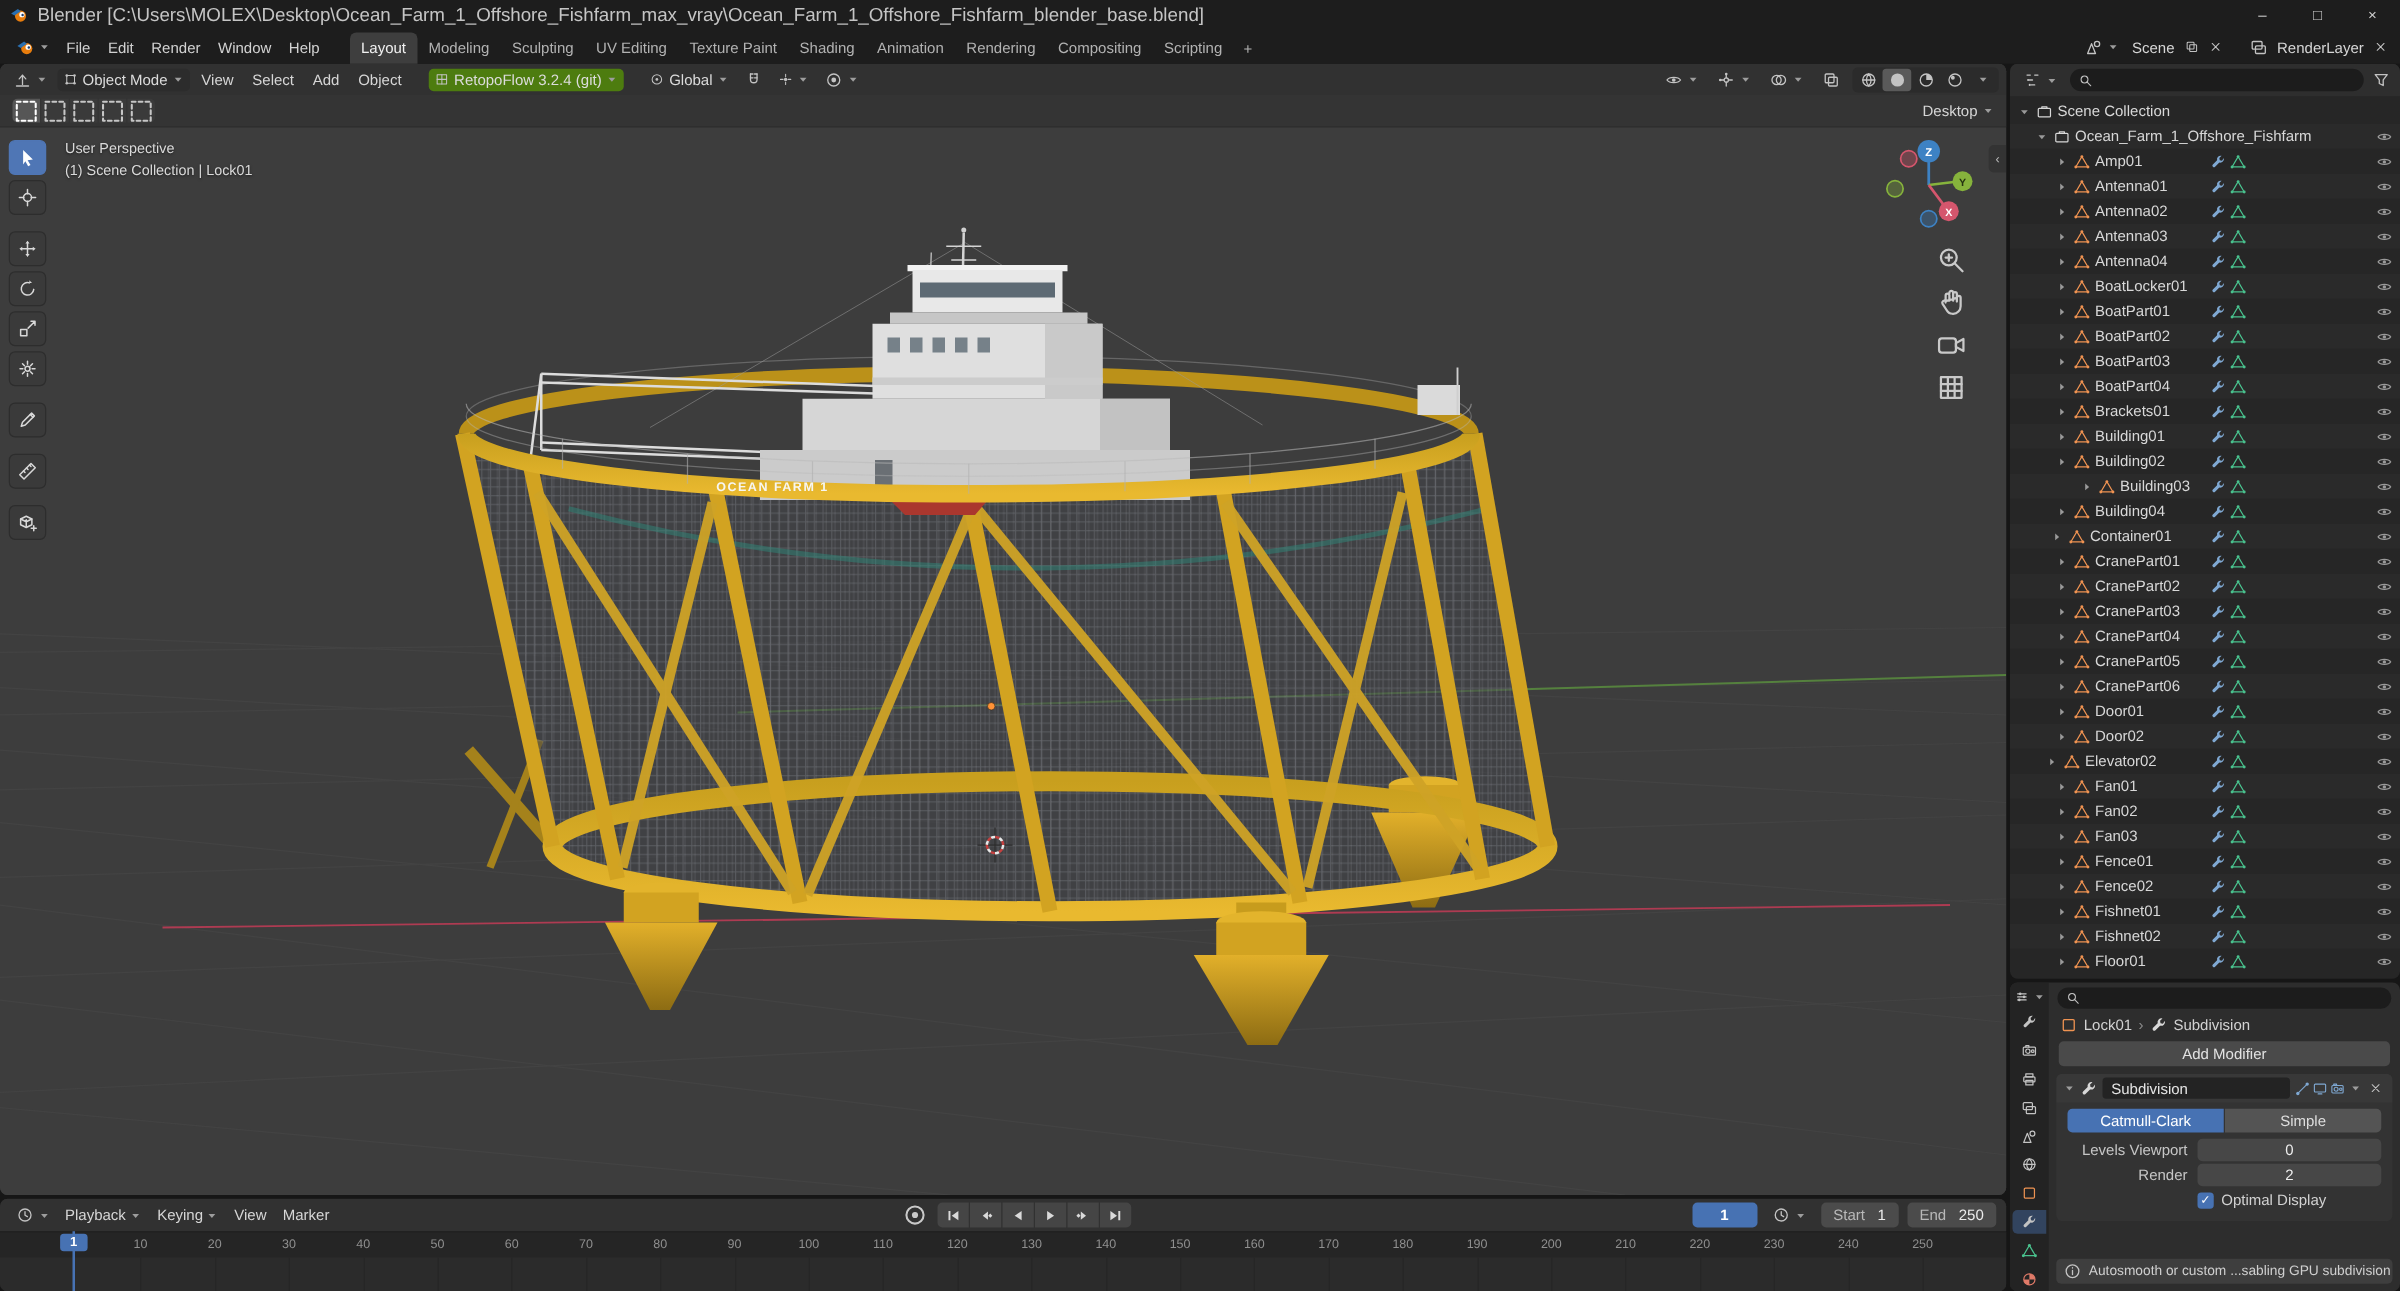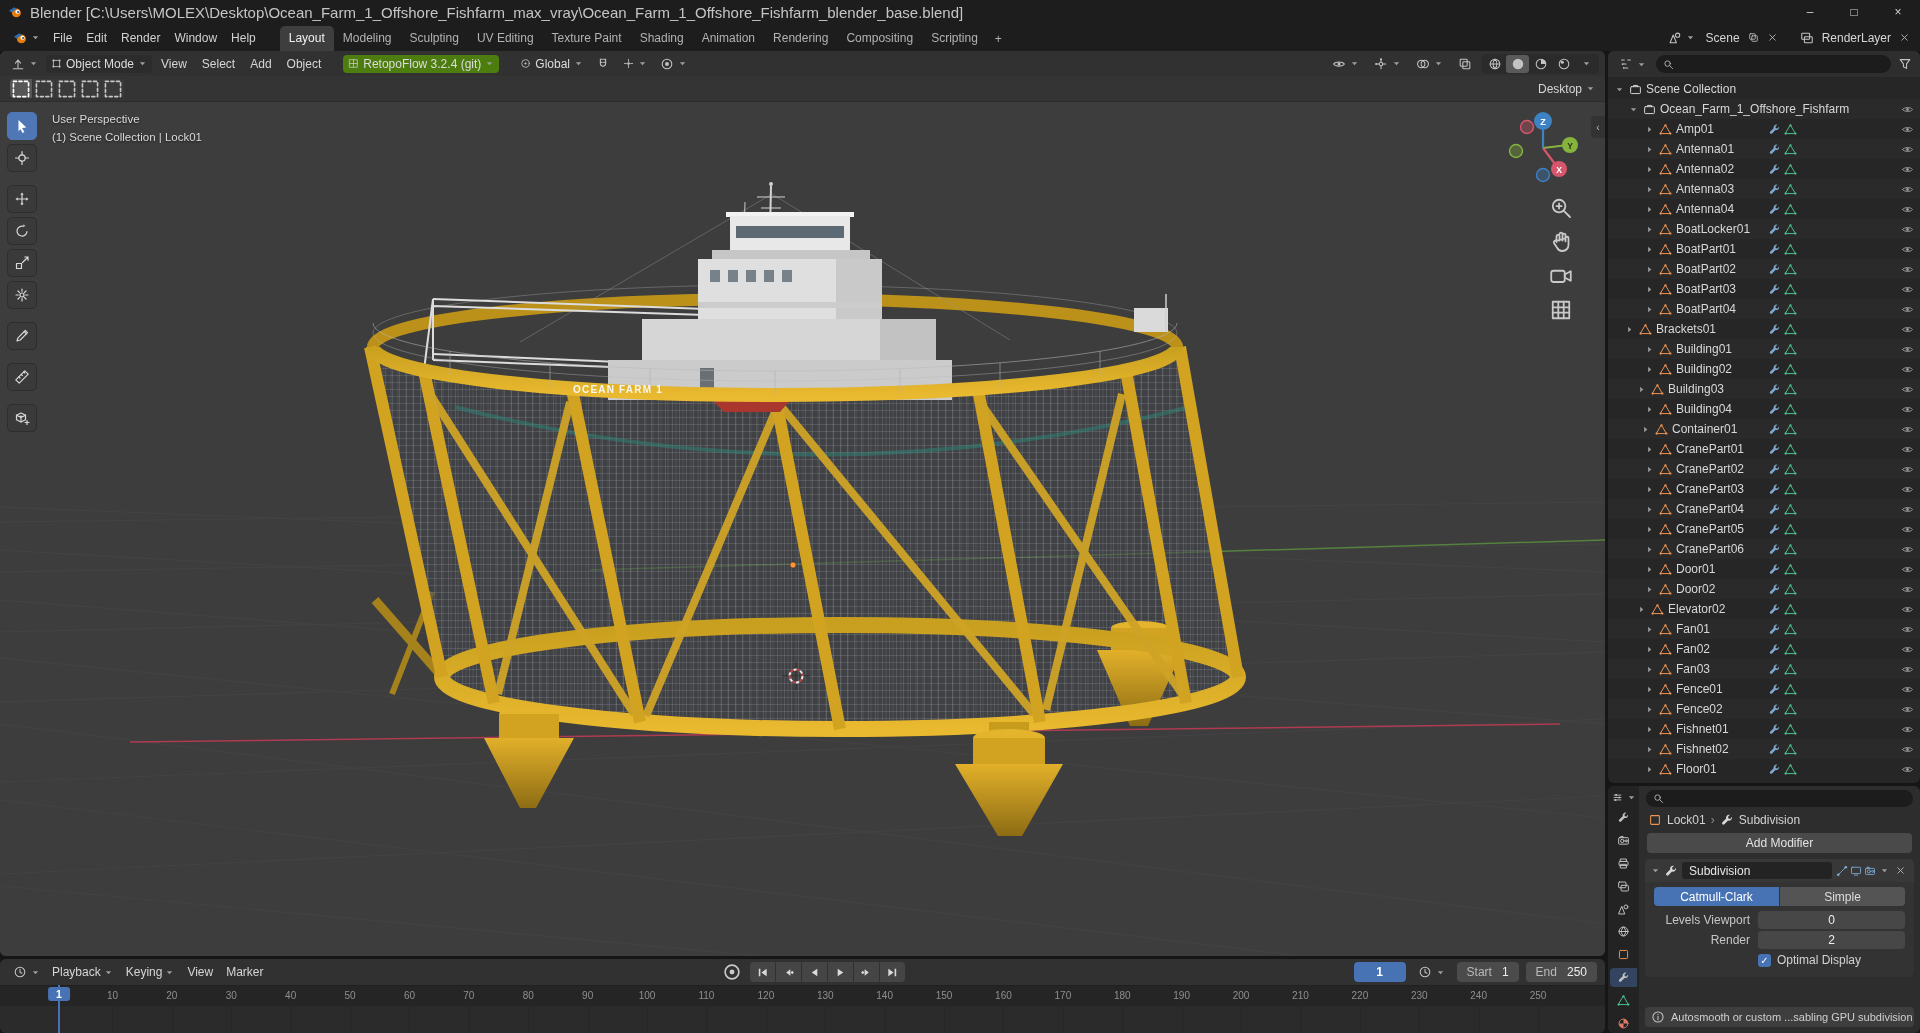--- a/index.html
+++ b/index.html
@@ -1338,21 +1338,21 @@
             </span>
             <span class="ol-right">
               <span class="icon dim">
                 <svg viewBox="0 0 16 16" fill="none" stroke="currentColor" stroke-width="1.2" stroke-linecap="round" stroke-linejoin="round">
                   <path d="M1.8 8C4 4.8 12 4.8 14.2 8 12 11.2 4 11.2 1.8 8z"></path>
                   <circle cx="8" cy="8" r="1.7" fill="currentColor" stroke="none"></circle>
                 </svg>
               </span>
             </span>
           </div>
-          <div class="ol-row" style="padding-left:16px">
+          <div class="ol-row" style="padding-left:36px">
             <span class="ol-expand">
               <svg viewBox="0 0 10 10">
                 <path d="M3.5 2l3.5 3-3.5 3z" fill="currentColor"></path>
               </svg>
             </span>
             <span class="icon orange">
               <svg viewBox="0 0 16 16" fill="none" stroke="currentColor" stroke-width="1.2" stroke-linecap="round" stroke-linejoin="round">
                 <path d="M8 2.8L14 13H2z"></path>
                 <circle cx="8" cy="2.8" r="1.4" fill="currentColor" stroke="none"></circle>
                 <circle cx="2" cy="13" r="1.4" fill="currentColor" stroke="none"></circle>
@@ -1455,21 +1455,21 @@
             </span>
             <span class="ol-right">
               <span class="icon dim">
                 <svg viewBox="0 0 16 16" fill="none" stroke="currentColor" stroke-width="1.2" stroke-linecap="round" stroke-linejoin="round">
                   <path d="M1.8 8C4 4.8 12 4.8 14.2 8 12 11.2 4 11.2 1.8 8z"></path>
                   <circle cx="8" cy="8" r="1.7" fill="currentColor" stroke="none"></circle>
                 </svg>
               </span>
             </span>
           </div>
-          <div class="ol-row" style="padding-left:28px">
+          <div class="ol-row" style="padding-left:56px">
             <span class="ol-expand">
               <svg viewBox="0 0 10 10">
                 <path d="M3.5 2l3.5 3-3.5 3z" fill="currentColor"></path>
               </svg>
             </span>
             <span class="icon orange">
               <svg viewBox="0 0 16 16" fill="none" stroke="currentColor" stroke-width="1.2" stroke-linecap="round" stroke-linejoin="round">
                 <path d="M8 2.8L14 13H2z"></path>
                 <circle cx="8" cy="2.8" r="1.4" fill="currentColor" stroke="none"></circle>
                 <circle cx="2" cy="13" r="1.4" fill="currentColor" stroke="none"></circle>

